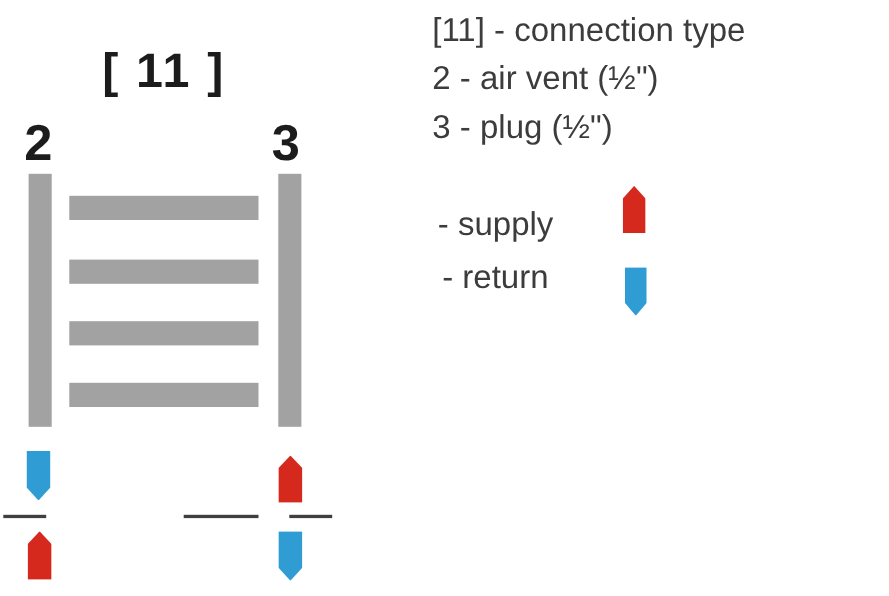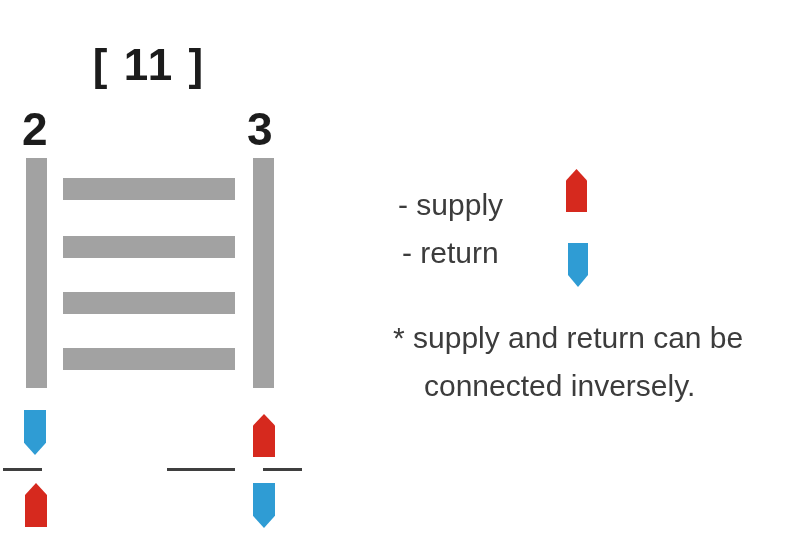--- a/index.html
+++ b/index.html
@@ -85,25 +85,26 @@
 
   <div class="abs arrow arrow-down arrow-blue arr-left-return"></div>
   <div class="abs arrow arrow-up arrow-red arr-left-supply"></div>
   <div class="abs arrow arrow-up arrow-red arr-right-supply"></div>
   <div class="abs arrow arrow-down arrow-blue arr-right-return"></div>
 
   <div class="abs floor-line floor-line-left"></div>
   <div class="abs floor-line floor-line-middle"></div>
   <div class="abs floor-line floor-line-right"></div>
 
+  <div class="abs legend-text legend-list">
+    <div>[11] - connection type</div>
+    <div>2 - air vent (½")</div>
+    <div>3 - plug (½")</div>
+  </div>
 
   <div class="abs legend-text legend-supply-label">- supply</div>
   <div class="abs arrow arrow-up arrow-red legend-supply-arrow"></div>
 
   <div class="abs legend-text legend-return-label">- return</div>
   <div class="abs arrow arrow-down arrow-blue legend-return-arrow"></div>
 
-  <div class="abs legend-text legend-note">
-    <div>* supply and return can be</div>
-    <div class="indent">connected inversely.</div>
-  </div>
 
 </div>
 
 </body></html>

